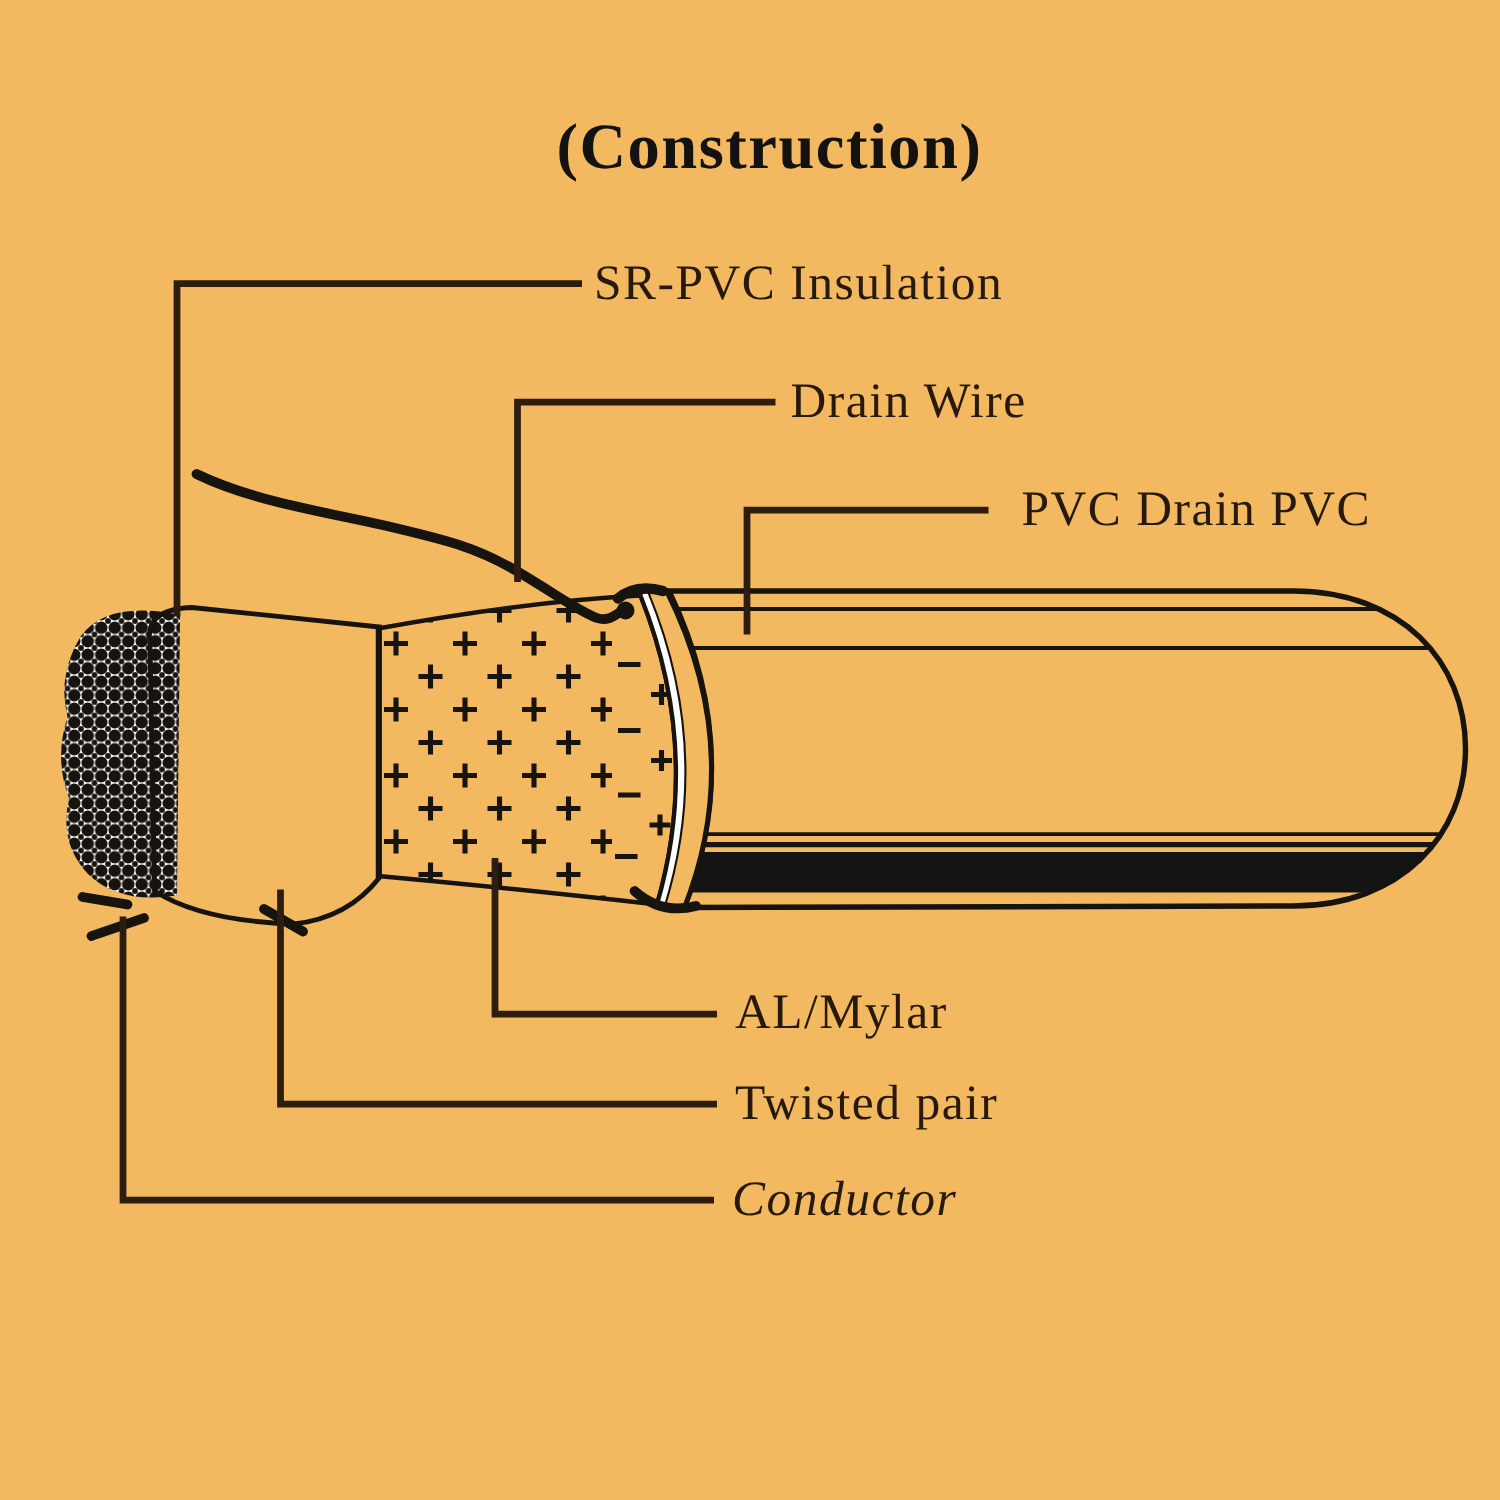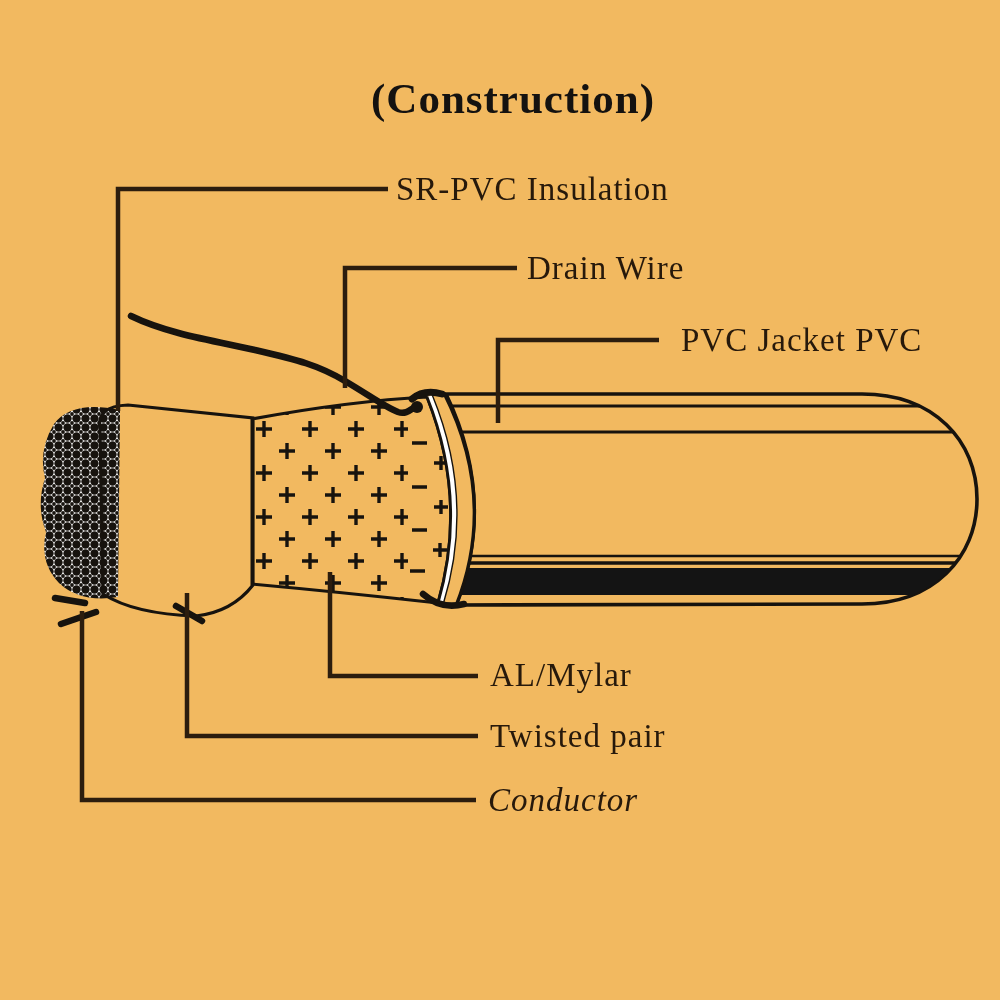--- a/index.html
+++ b/index.html
@@ -127,18 +127,18 @@
       <path class="leader" d="M330,572 V676 H478"></path>
       <path class="leader" d="M187,593 V736 H478"></path>
       <path class="leader" d="M82,611 V800 H476"></path>
     </g>
   </svg>
 
   <div class="title">(Construction)</div>
 
   <div class="lbl" id="lbl-drain">Drain Wire</div>
   <div class="lbl" id="lbl-sr-pvc">SR-PVC Insulation</div>
-  <div class="lbl" id="lbl-jacket">PVC Jacket PVC</div>
+  <div class="lbl" id="lbl-jacket">PVC Drain PVC</div>
   <div class="lbl" id="lbl-mylar">AL/Mylar</div>
   <div class="lbl" id="lbl-twisted">Twisted pair</div>
   <div class="lbl" id="lbl-conductor">Conductor</div>
 
 </div>
 
 </body></html>

